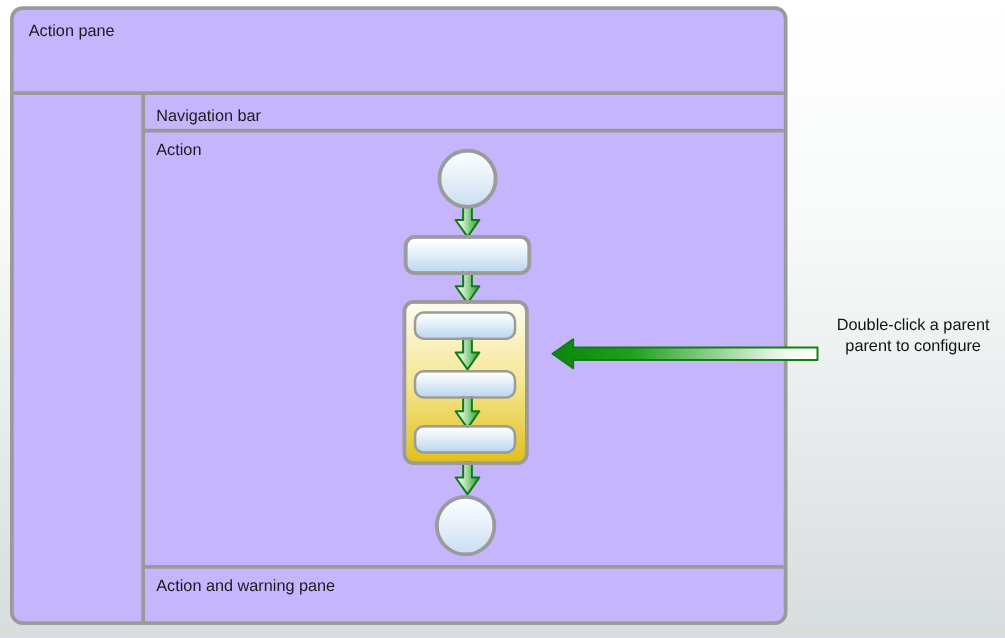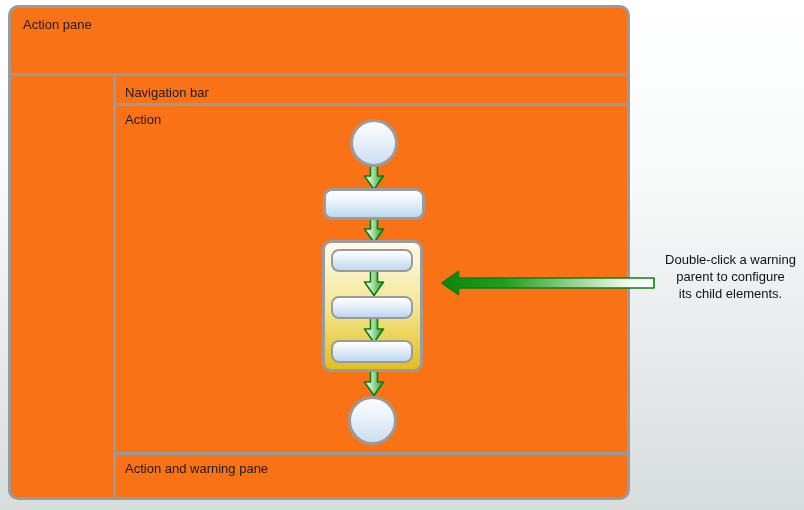--- a/index.html
+++ b/index.html
@@ -9,21 +9,21 @@
     overflow: hidden;
     background: linear-gradient(180deg, #ffffff 0%, #f8fafa 35%, #d7dcdc 100%);
     font-family: "Liberation Sans", sans-serif;
     color: #1b1b1b;
   }
 
   
   .main-panel {
     position: absolute; left: 8px; top: 5px;
     width: 616px; height: 489px;
-    background: #f97316;
+    background: #c4b5fd;
     border: 3px solid #9a9a9a;
     border-radius: 10px;
   }
   .divider { position: absolute; background: #9a9a9a; }
   .divider-action   { left: 0; right: 0; top: 65px; height: 3px; }
   .divider-vertical { left: 102px; top: 68px; bottom: 0; width: 3px; }
   .divider-navbar   { left: 105px; right: 0; top: 95px; height: 3px; }
   .divider-canvas   { left: 105px; right: 0; top: 444px; height: 3px; }
 
   .pane-label {
@@ -157,16 +157,15 @@
   </svg>
 
   <div class="flow-circle circle-end"></div>
 </div>
 
 <svg class="callout-arrow" viewBox="0 0 216 26">
   <path d="M2 13 L18.5 1.5 L18.5 8 L214 8 L214 18 L18.5 18 L18.5 24.5 Z" fill="url(#gradCalloutArrow)" stroke="#0e800e" stroke-width="1.6" stroke-linejoin="round"></path>
 </svg>
 
 <div class="callout-text">
-  <span>Double-click a warning</span>
+  <span>Double-click a parent</span>
   <span>parent to configure</span>
-  <span>its child elements.</span>
 </div>
 
 </body></html>

